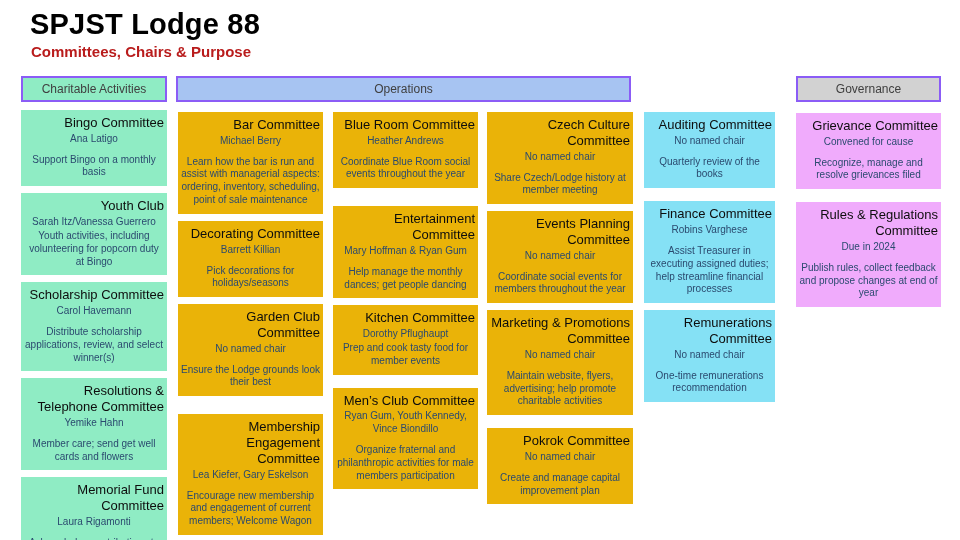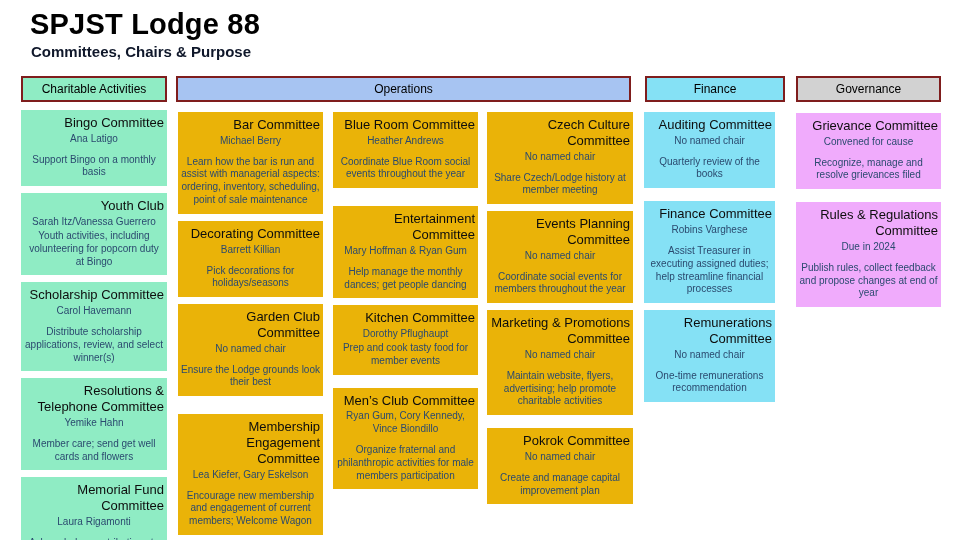--- a/index.html
+++ b/index.html
@@ -5,26 +5,26 @@
   html,body{margin:0;padding:0;background:#ffffff;}
   .canvas{
     position:relative;width:960px;height:540px;background:#ffffff;
     font-family:"Liberation Sans", sans-serif;overflow:hidden;
   }
   .title{
     position:absolute;left:30px;top:8px;font-size:29px;font-weight:bold;color:#000;
     letter-spacing:0.2px;
   }
   .subtitle{
-    position:absolute;left:31px;top:43px;font-size:15px;font-weight:bold;color:#0f172a;
+    position:absolute;left:31px;top:43px;font-size:15px;font-weight:bold;color:#b91c1c;
   }
   .hdr{
-    position:absolute;top:76px;height:22px;border:2px solid #7f1d1d;
+    position:absolute;top:76px;height:22px;border:2px solid #8b5cf6;
     display:flex;align-items:center;justify-content:center;
-    font-size:12px;color:#000000;box-sizing:content-box;
+    font-size:12px;color:#404040;box-sizing:content-box;
   }
   #hdr-charitable{left:21px;width:142px;background:#8fecc4;}
   #hdr-operations{left:176px;width:451px;background:#a7c4f2;}
   #hdr-finance{left:645px;width:136px;background:#85e1f5;}
   #hdr-governance{left:796px;width:141px;background:#d2d2d2;}
   .col{position:absolute;display:flex;flex-direction:column;}
   #col-0{left:21px;top:110px;width:146px;}
   #col-1{left:178px;top:112px;width:145px;}
   #col-2{left:333px;top:112px;width:145px;}
   #col-3{left:487px;top:112px;width:146px;}
@@ -48,21 +48,20 @@
 </head>
 <body>
 
 <div class="canvas">
 
   <div class="title">SPJST Lodge 88</div>
   <div class="subtitle">Committees, Chairs &amp; Purpose</div>
 
   <div class="hdr" id="hdr-charitable">Charitable Activities</div>
   <div class="hdr" id="hdr-operations">Operations</div>
-  <div class="hdr" id="hdr-finance">Finance</div>
   <div class="hdr" id="hdr-governance">Governance</div>
 
   <div class="col g-green" id="col-0">
     <div class="box">
       <div class="name">Bingo Committee</div>
       <div class="chair">Ana Latigo</div>
       <div class="purpose">Support Bingo on a monthly basis</div>
     </div>
     <div class="box">
       <div class="name">Youth Club</div>
@@ -120,21 +119,21 @@
       <div class="chair">Mary Hoffman &amp; Ryan Gum</div>
       <div class="purpose">Help manage the monthly dances; get people dancing</div>
     </div>
     <div class="box mb-md">
       <div class="name">Kitchen Committee</div>
       <div class="chair">Dorothy Pflughaupt</div>
       <div class="purpose tight">Prep and cook tasty food for member events</div>
     </div>
     <div class="box">
       <div class="name">Men’s Club Committee</div>
-      <div class="chair">Ryan Gum, Cory Kennedy, Vince Biondillo</div>
+      <div class="chair">Ryan Gum, Youth Kennedy, Vince Biondillo</div>
       <div class="purpose">Organize fraternal and philanthropic activities for male members participation</div>
     </div>
   </div>
 
   <div class="col g-blue" id="col-3">
     <div class="box">
       <div class="name">Czech Culture Committee</div>
       <div class="chair">No named chair</div>
       <div class="purpose">Share Czech/Lodge history at member meeting</div>
     </div>

